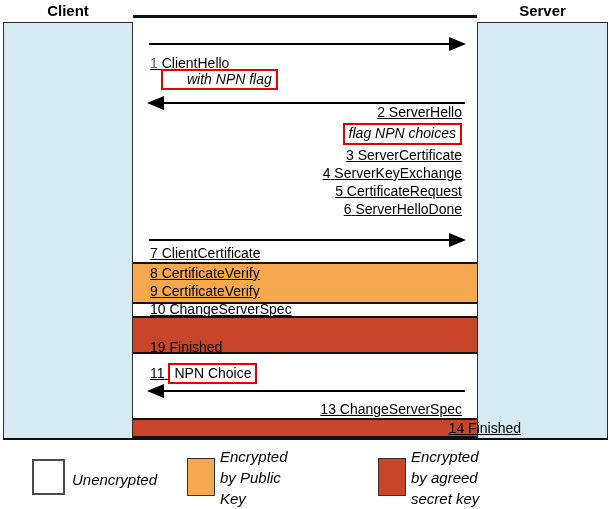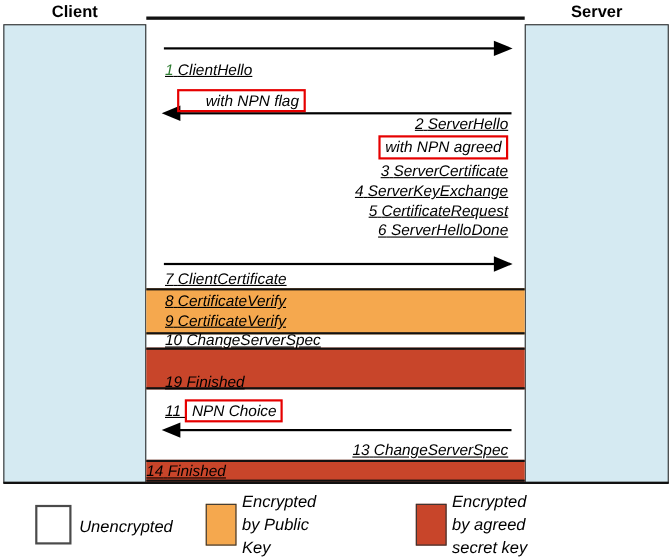--- a/index.html
+++ b/index.html
@@ -8,21 +8,21 @@
     font-family:"Liberation Sans",sans-serif;color:#000;overflow:hidden;
   }
   .abs{position:absolute;}
   .actor-title{font-weight:bold;font-size:15px;text-align:center;}
   .column{background:#d5eaf2;border:1.5px solid #2b2b2b;box-sizing:border-box;}
   .band{box-sizing:border-box;border-top:2px solid #111;border-bottom:2px solid #111;}
   .band.orange{background:#f5a84e;}
   .band.red{background:#c8452a;}
   .hline{background:#111;}
   .msg{font-size:14px;white-space:nowrap;}
-  .u{text-decoration:underline;font-style:italic;}
+  .u{text-decoration:underline;}
   .num{display:inline;}
   .msg-right{display:flex;flex-direction:column;align-items:flex-end;gap:1px;}
   .msg-right .msg{line-height:17px;}
   .italic{font-style:italic;}
   .hlbox{display:inline-block;border:2.5px solid #e60000;padding:0px 4px 1px 4px;}
   [data-name="message-1"] .num{color:#2e7d32;}
   .shaft{height:2.5px;background:#000;}
   .head{width:0;height:0;border-top:7px solid transparent;border-bottom:7px solid transparent;}
   .head.right{border-left:17px solid #000;}
   .head.left{border-right:17px solid #000;}
@@ -67,28 +67,28 @@
 
   <div data-name="arrow-server-to-client-2">
     <div class="abs head left" style="left:147px;top:384px;" data-name="arrow-left-head-icon"></div>
     <div class="abs shaft" style="left:162px;top:389.5px;width:303px;" data-name="arrow-shaft"></div>
   </div>
 
   <div class="abs msg u" style="left:150px;top:55px;" data-name="message-1">
     <span class="num" data-name="message-number">1</span>
     <span data-name="message-label">ClientHello</span>
   </div>
-  <div class="abs msg italic hlbox" style="left:161px;top:81px;padding-left:24px;" data-name="npn-flag-highlight-box">with NPN flag</div>
+  <div class="abs msg italic hlbox" style="left:161px;top:69px;padding-left:24px;" data-name="npn-flag-highlight-box">with NPN flag</div>
 
   <div class="abs msg-right" style="right:149px;top:104px;" data-name="server-flight-messages">
     <div class="msg u" data-name="message-2">
       <span class="num" data-name="message-number">2</span>
       <span data-name="message-label">ServerHello</span>
     </div>
-    <div class="msg italic hlbox" style="margin:1px 0;" data-name="npn-choices-highlight-box">with NPN agreed</div>
+    <div class="msg italic hlbox" style="margin:1px 0;" data-name="npn-choices-highlight-box">flag NPN choices</div>
     <div class="msg u" data-name="message-3">
       <span class="num" data-name="message-number">3</span>
       <span data-name="message-label">ServerCertificate</span>
     </div>
     <div class="msg u" data-name="message-4">
       <span class="num" data-name="message-number">4</span>
       <span data-name="message-label">ServerKeyExchange</span>
     </div>
     <div class="msg u" data-name="message-5">
       <span class="num" data-name="message-number">5</span>
@@ -126,21 +126,21 @@
   <div class="abs msg u" style="left:150px;top:339px;" data-name="message-12">
     <span class="num" data-name="message-number">19</span>
     <span data-name="message-label">Finished</span>
   </div>
 
   <div class="abs msg u" style="right:149px;top:401px;" data-name="message-13">
     <span class="num" data-name="message-number">13</span>
     <span data-name="message-label">ChangeServerSpec</span>
   </div>
 
-  <div class="abs msg u" style="left:133px;top:420px;width:388px;text-align:left;" data-name="message-14">
+  <div class="abs msg u" style="left:133px;top:420px;width:388px;text-align:right;" data-name="message-14">
     <span class="num" data-name="message-number">14</span>
     <span data-name="message-label">Finished</span>
   </div>
 
   <div data-name="legend">
     <div class="abs legend-swatch white" style="left:32px;top:459px;width:33px;height:36px;" data-name="legend-swatch-unencrypted"></div>
     <div class="abs legend-label" style="left:72px;top:469px;" data-name="legend-label-unencrypted">Unencrypted</div>
 
     <div class="abs legend-swatch orange" style="left:187px;top:458px;width:28px;height:38px;" data-name="legend-swatch-public-key"></div>
     <div class="abs legend-label" style="left:220px;top:446px;" data-name="legend-label-public-key">Encrypted

